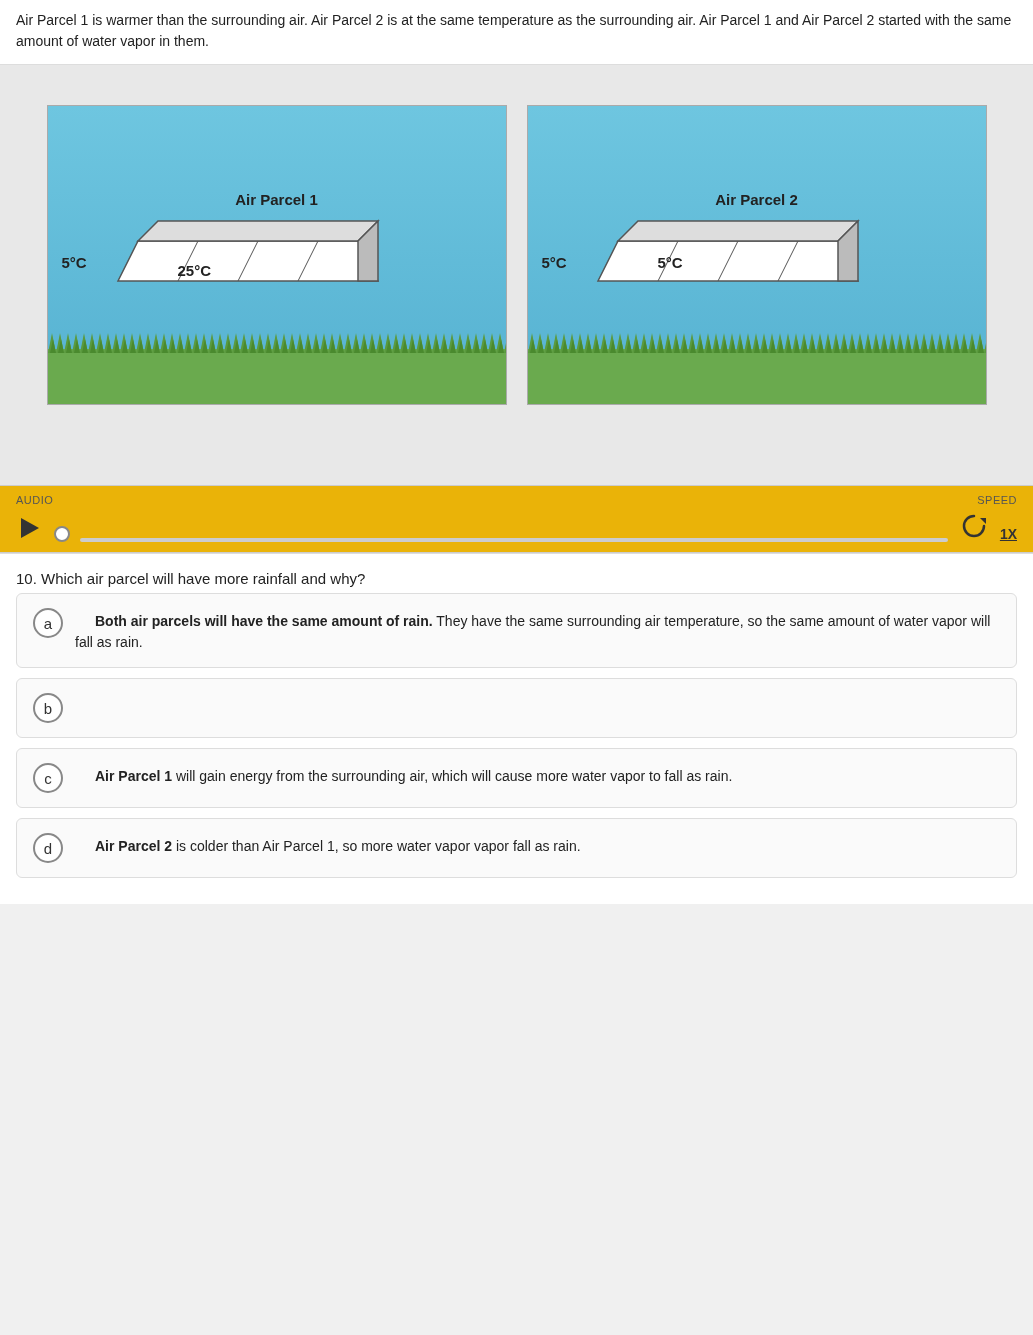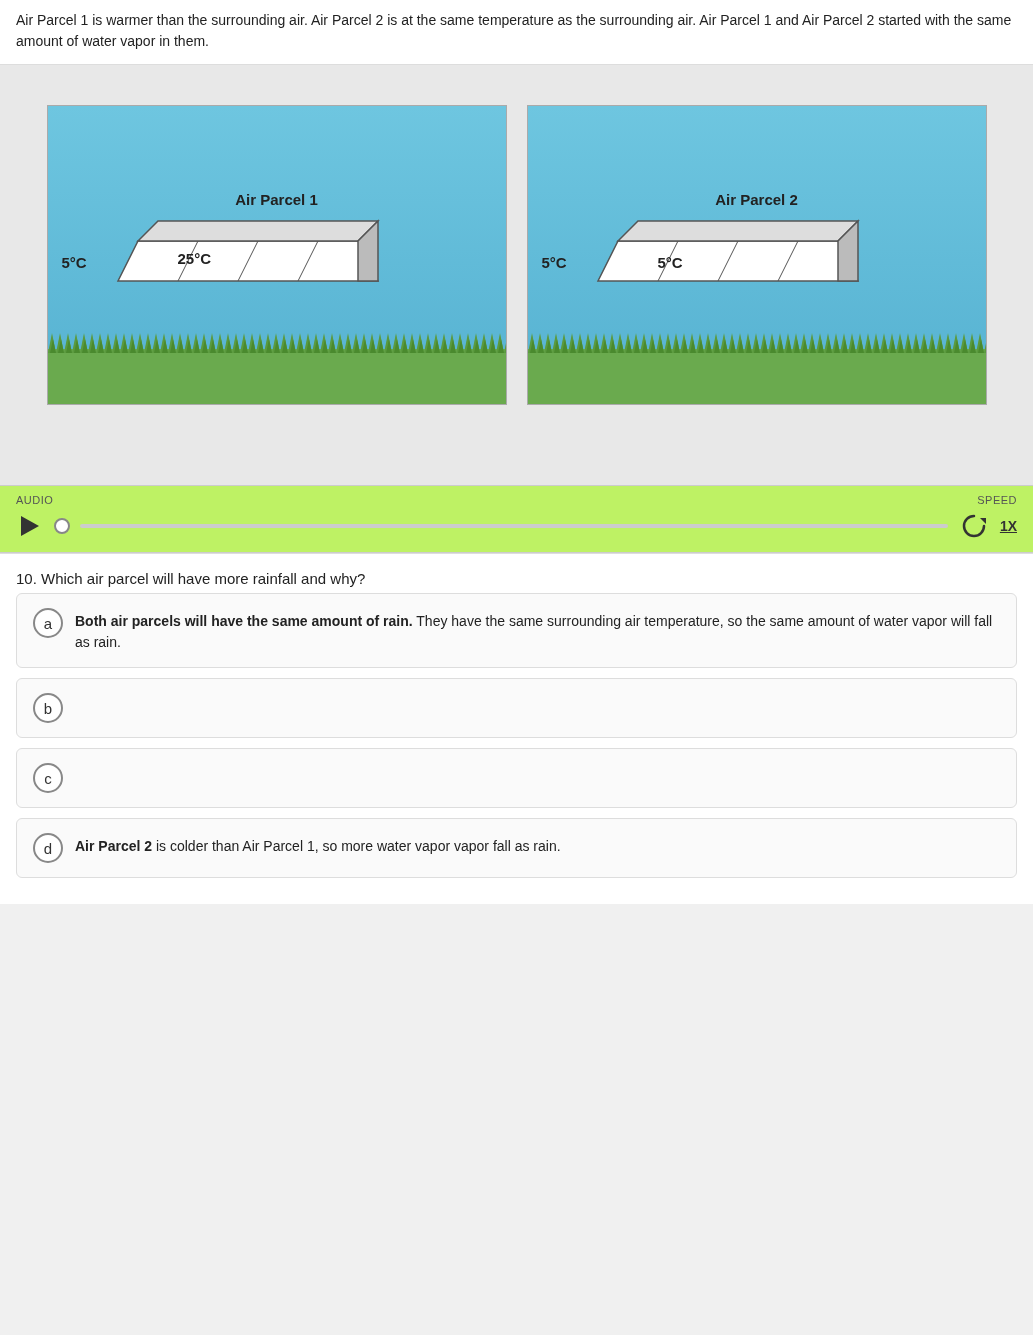--- a/index.html
+++ b/index.html
@@ -69,30 +69,30 @@
       position: absolute;
       top: 148px;
       left: 14px;
       font-size: 15px;
       font-weight: bold;
       color: #222;
     }
 
     .temp-inside {
       position: absolute;
-      top: 144px;
+      top: 156px;
       left: 130px;
       font-size: 15px;
       font-weight: bold;
       color: #222;
     }
 
     
     .controls-bar {
-      background: #bef264;
+      background: #eab308;
       padding: 8px 16px 10px 16px;
       border-top: 1px solid #ccc;
       border-bottom: 1px solid #ccc;
     }
 
     .controls-labels {
       display: flex;
       justify-content: space-between;
       margin-bottom: 4px;
     }
@@ -105,21 +105,21 @@
 
     .speed-label {
       font-size: 11px;
       color: #555;
       letter-spacing: 0.5px;
       text-align: center;
     }
 
     .controls-row {
       display: flex;
-      align-items: center;
+      align-items: flex-end;
       gap: 10px;
     }
 
     .play-button {
       width: 28px;
       height: 28px;
       background: none;
       border: none;
       cursor: pointer;
       display: flex;
@@ -226,20 +226,21 @@
 
     .option-text {
       font-size: 14px;
       color: #222;
       line-height: 1.5;
       padding-top: 3px;
     }
 
     .option-text strong {
       font-weight: bold;
+      margin-left: 20px;
     }
 
     .parcel-2-temp-outside {
       position: absolute;
       top: 148px;
       left: 14px;
       font-size: 15px;
       font-weight: bold;
       color: #222;
     }
@@ -376,20 +377,23 @@
     <div class="answer-option">
       <div class="option-letter">
         <span>b</span>
       </div>
     </div>
 
     <div class="answer-option">
       <div class="option-letter">
         <span>c</span>
       </div>
+      <div class="option-text">
+        <strong>Air Parcel 1</strong><span> will gain energy from the surrounding air, which will cause more water vapor to fall as rain.</span>
+      </div>
     </div>
 
     <div class="answer-option">
       <div class="option-letter">
         <span>d</span>
       </div>
       <div class="option-text">
         <strong>Air Parcel 2</strong><span> is colder than Air Parcel 1, so more water vapor vapor fall as rain.</span>
       </div>
     </div>

